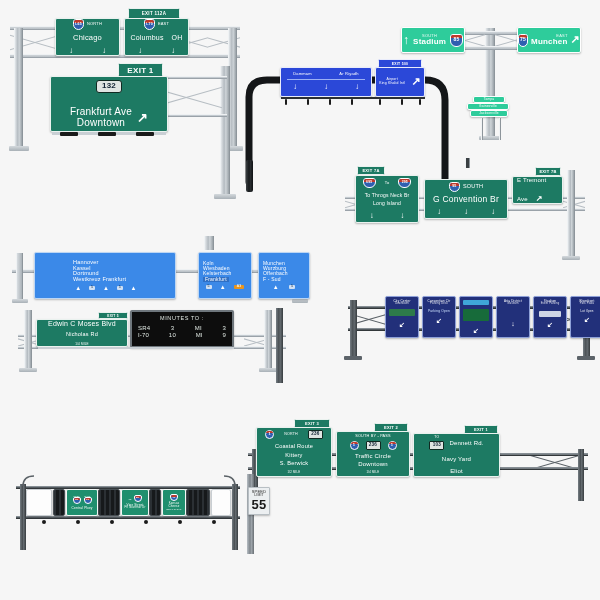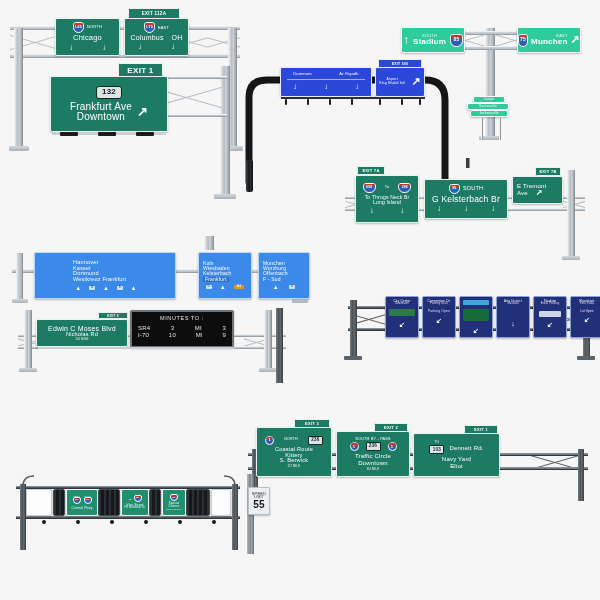--- a/index.html
+++ b/index.html
@@ -49,21 +49,21 @@
   .xbrace:after { transform:rotate(-16deg); }
   .xbrace.dk:before,.xbrace.dk:after{ background:#5a6167; }
 
   
   .sign {
     position:absolute; color:#fff; border-radius:2px;
     display:flex; flex-direction:column; align-items:center; justify-content:center;
     text-align:center; line-height:1.05; letter-spacing:.2px;
     box-shadow:0 1px 2px rgba(0,0,0,.25);
   }
-  .g  { background:#1d7a63; border:1.5px solid #eaf2ef; }      
+  .g  { background:#1d7a63; border:1.5px solid #eaf2ef;justify-content:space-between; }      
   .g2 { background:#1f8f6e; border:1.5px solid #f2f8f6; }      
   .gt { background:#2ecc9b; border:1.5px solid #ffffff; }      
   .bl { background:#2b48d8; border:1.5px solid #e9ecfb; }      
   .bl2{ background:#3b89e8; border:1px solid #bcd6f4; }        
   .dbl{ background:#22307a; border:1px solid #8ea0d8; }        
   .led{ background:#0d0d0d; border:2px solid #6e767c; color:#dfe7e2; }
   .yl { background:#d9a520; border:1.5px solid #fff; color:#3a2c05; }
   .wt { background:#eceff1; border:1.5px solid #b8bfc4; color:#1a1a1a; }
   .blank { background:#fdfdfd; border:1px solid #c9ced2; }
   .vent { background:repeating-linear-gradient(90deg,#2b3034 0 2px,#16191b 2px 5px); border:1px solid #474e53; }
@@ -290,21 +290,21 @@
       </div>
     </div>
 
     <div class="sign g" style="left:79px; top:21px; width:84px; height:40px; padding:2px;">
       <div class="row">
         <span class="ishield" style="width:11px;height:10px;">
             <span style="font-size:3.6px;">95</span>
           </span>
         <span class="t" style="font-size:5.5px;">SOUTH</span>
       </div>
-      <div class="t" style="font-size:8.5px;margin-top:1px;">G Kelsterbach Br</div>
+      <div class="t" style="font-size:8.5px;margin-top:1px;">G Convention Br</div>
       <div class="row" style="width:100%;justify-content:space-around;margin-top:1px;">
         <span class="arrow" style="font-size:8px;">↓</span>
         <span class="arrow" style="font-size:8px;">↓</span>
         <span class="arrow" style="font-size:8px;">↓</span>
       </div>
     </div>
 
     <div class="exittab g" style="left:190px; top:9px; width:26px; height:9px; font-size:4px;">EXIT 7B</div>
     <div class="sign g" style="left:167px; top:18px; width:51px; height:28px; align-items:flex-start; padding-left:4px;">
       <div class="t" style="font-size:6px;">E    Tremont</div>
@@ -570,18 +570,18 @@
     <div class="lamp" style="left:68px; top:48px; width:4px; height:4px; border-radius:50%;"></div>
     <div class="lamp" style="left:102px; top:48px; width:4px; height:4px; border-radius:50%;"></div>
     <div class="lamp" style="left:136px; top:48px; width:4px; height:4px; border-radius:50%;"></div>
     <div class="lamp" style="left:170px; top:48px; width:4px; height:4px; border-radius:50%;"></div>
     <div class="lamp" style="left:204px; top:48px; width:4px; height:4px; border-radius:50%;"></div>
 
     <div class="post-dark" style="left:239px; top:2px; width:7px; height:80px; background:linear-gradient(90deg,#b6bdc3,#7b8288 45%,#a2a9af 60%,#696f74);"></div>
     <div class="sign wt" style="left:240px; top:15px; width:22px; height:28px; border-radius:1px;">
       <div class="t" style="font-size:4px;">SPEED</div>
       <div class="t" style="font-size:3.4px;">LIMIT</div>
-      <div class="t" style="font-size:10px;font-weight:bold;">55</div>
+      <div class="t" style="font-size:13px;font-weight:bold;">55</div>
     </div>
   </div>
 
 
 </div>
 
 </body></html>

